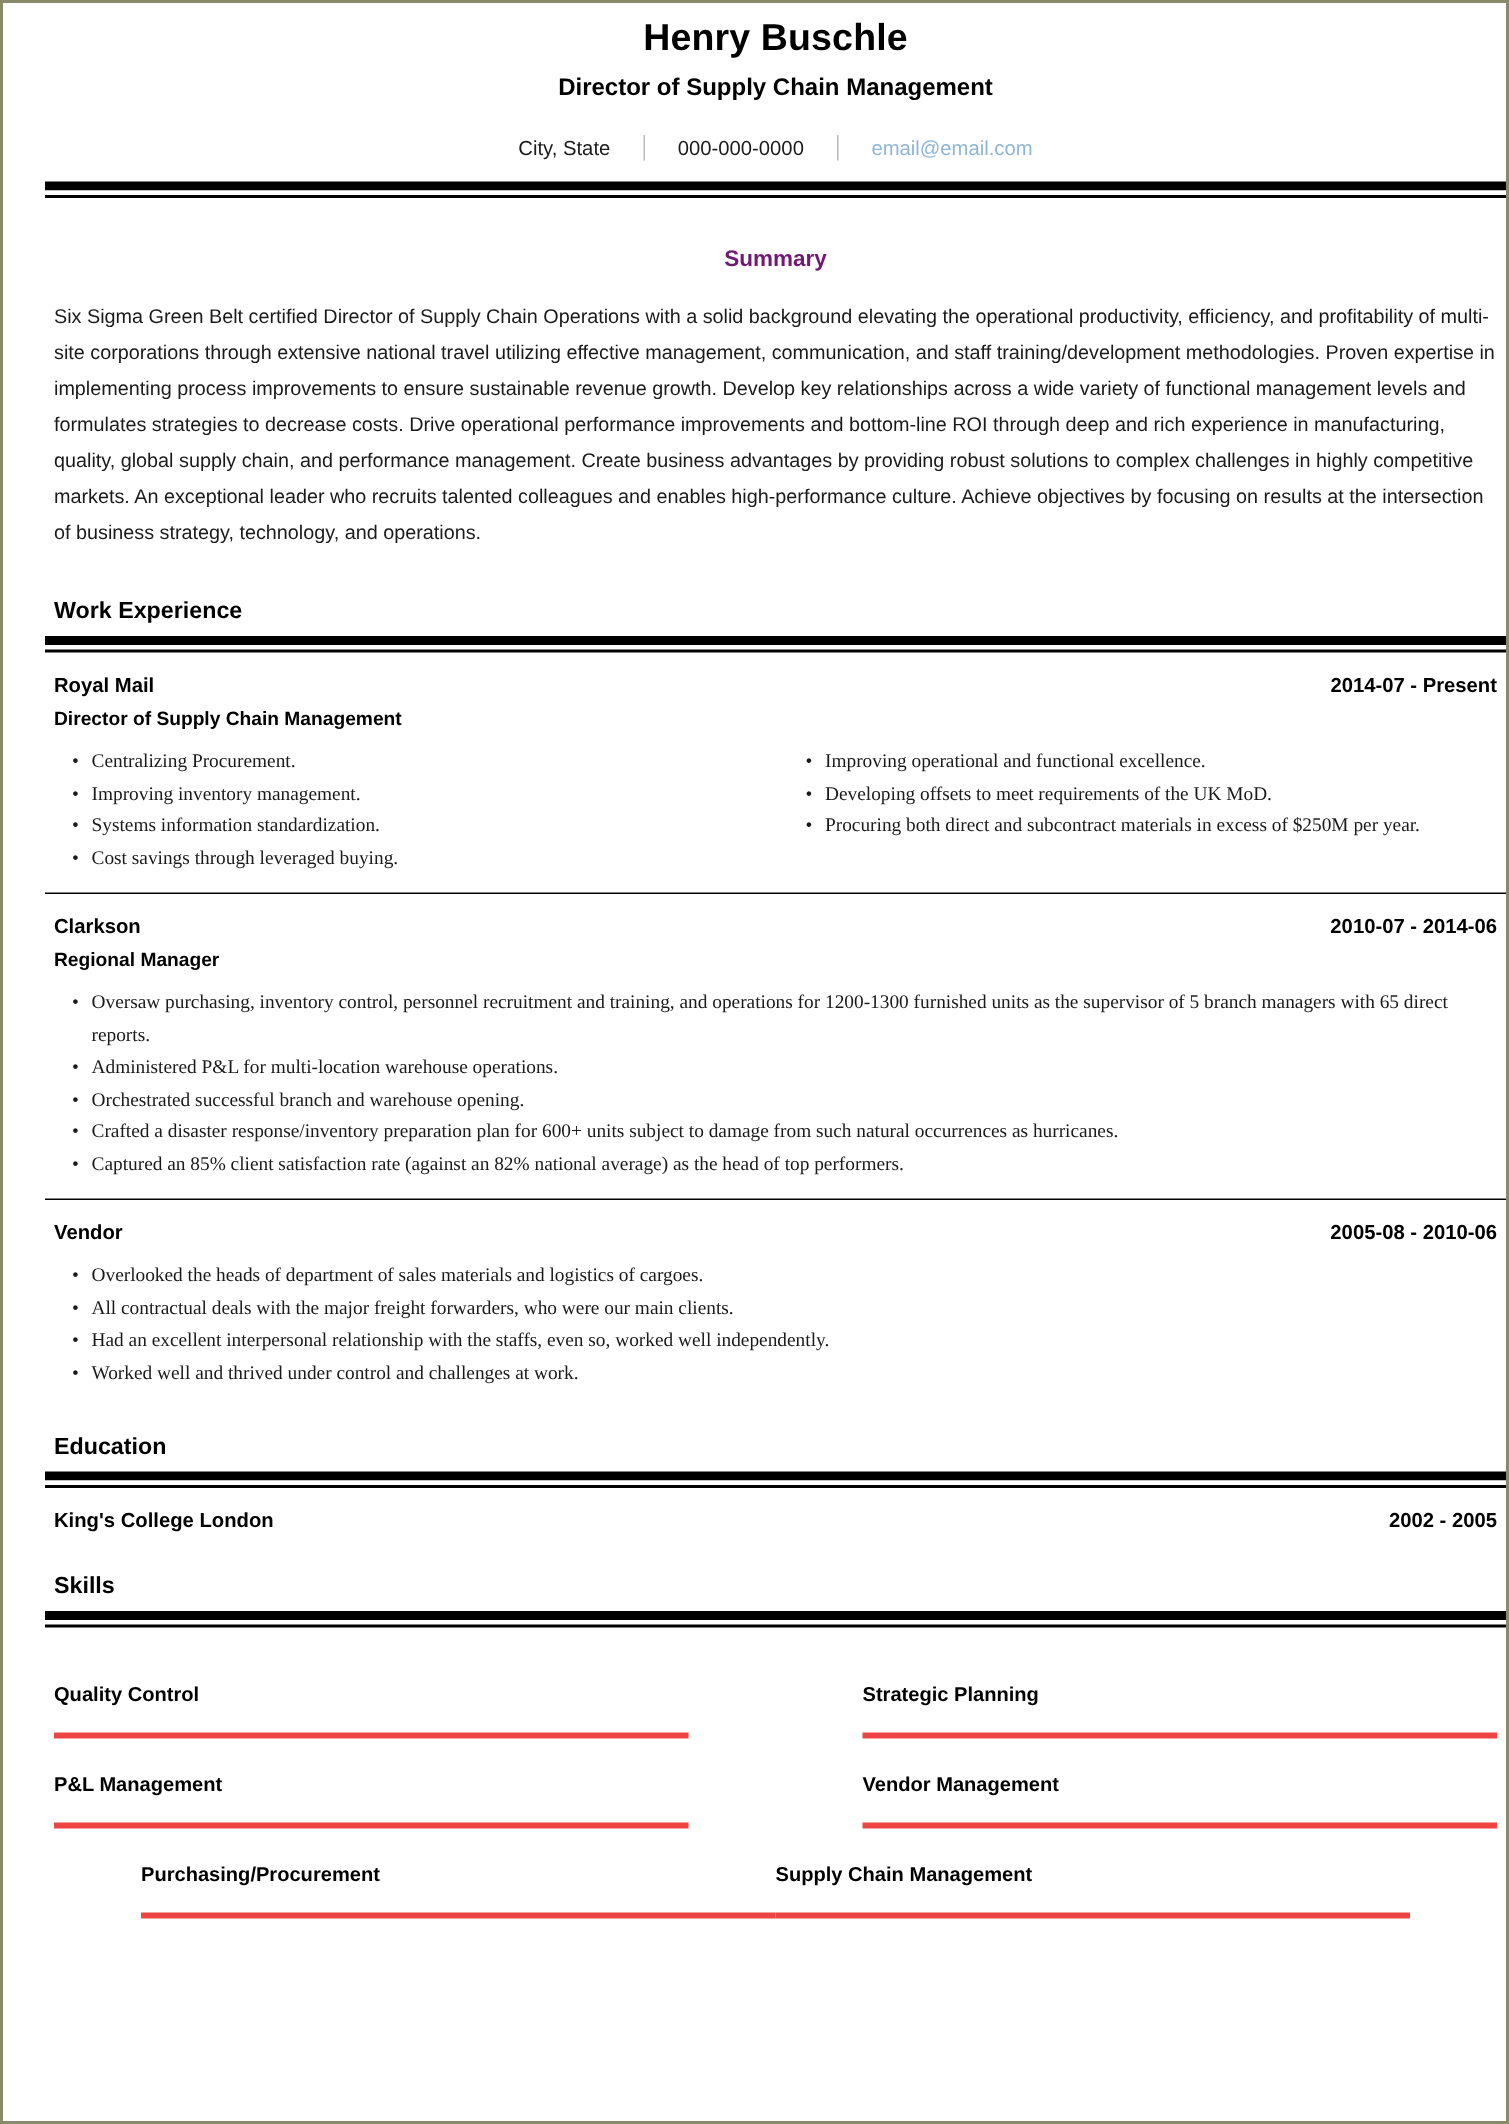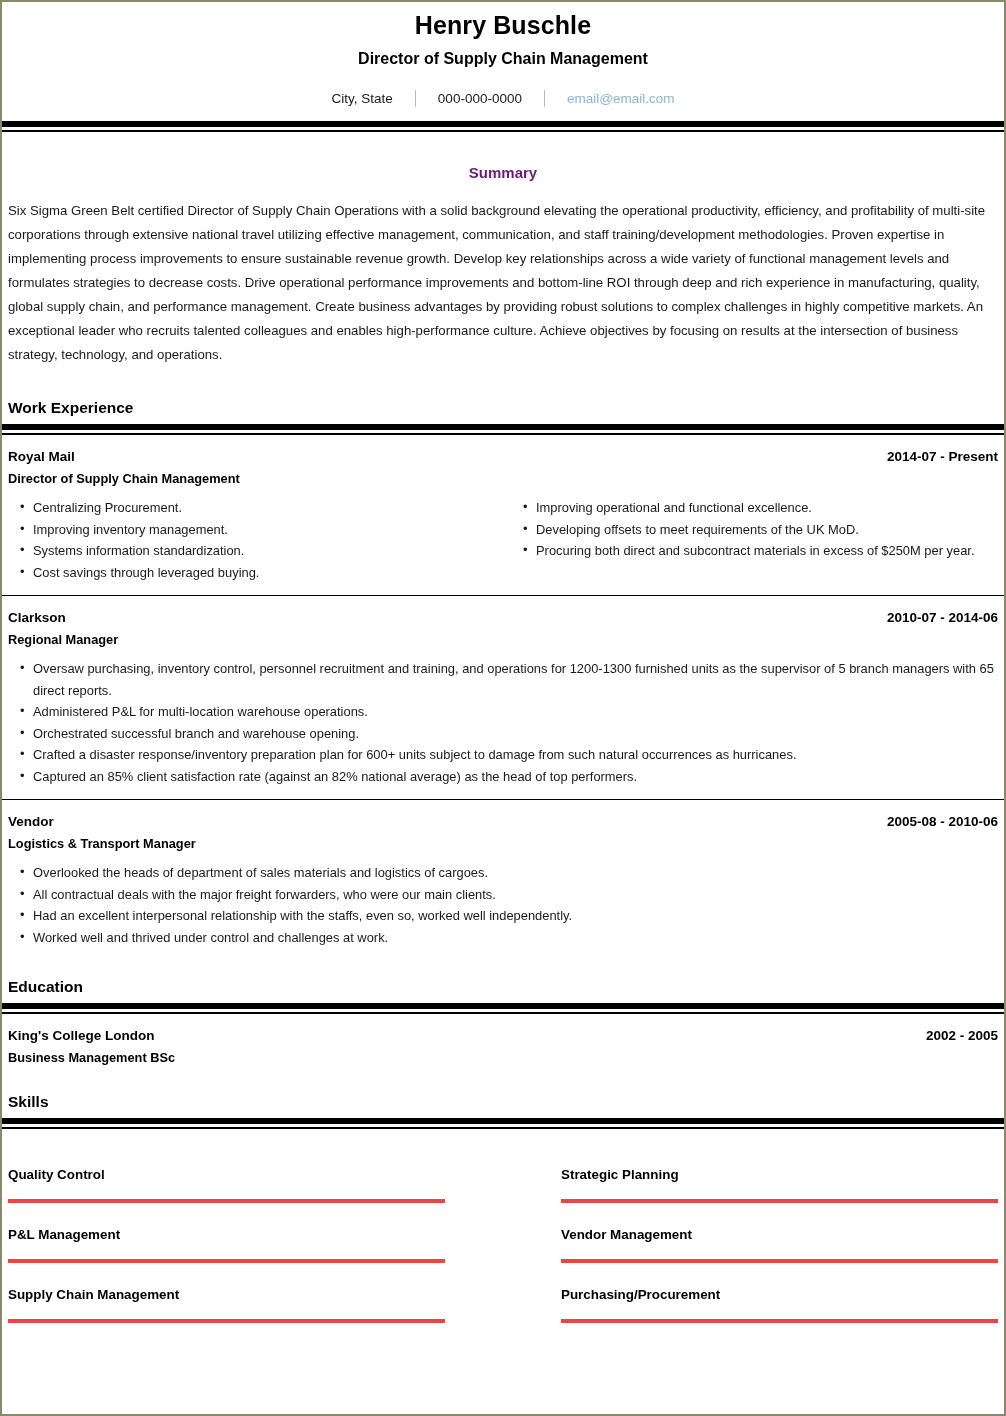--- a/index.html
+++ b/index.html
@@ -14,20 +14,21 @@
     height: 1416px;
     background: #ffffff;
     border: 2px solid #8a8a6a;
     position: relative;
     overflow: hidden;
   }
 
   .inner {
     padding: 0 6px;
     height: 100%;
+    margin-left: 28px;
   }
 
   
   .header {
     padding-top: 8px;
     padding-bottom: 14px;
     text-align: center;
   }
   .name {
     font-size: 25px;
@@ -137,20 +138,21 @@
     list-style: none;
     margin-top: 11px;
   }
   ul.bullets li {
     font-size: 12.9px;
     line-height: 21.5px;
     color: #1a1a1a;
     position: relative;
     padding-left: 25px;
     margin-bottom: 0px;
+    font-family: Liberation Serif, serif;
   }
   ul.bullets li::before {
     content: "\2022";
     position: absolute;
     left: 12px;
     top: -1px;
     font-size: 13px;
     color: #1a1a1a;
   }
 
@@ -261,21 +263,20 @@
         </ul>
       </div>
 
       <div class="rule-thin"></div>
 
       <div class="entry">
         <div class="entry-top">
           <span class="entry-org">Vendor</span>
           <span class="entry-dates">2005-08 - 2010-06</span>
         </div>
-        <div class="entry-role">Logistics &amp; Transport Manager</div>
         <ul class="bullets">
           <li>Overlooked the heads of department of sales materials and logistics of cargoes.</li>
           <li>All contractual deals with the major freight forwarders, who were our main clients.</li>
           <li>Had an excellent interpersonal relationship with the staffs, even so, worked well independently.</li>
           <li>Worked well and thrived under control and challenges at work.</li>
         </ul>
       </div>
     </div>
 
     <div>
@@ -283,21 +284,20 @@
       <div class="rule-heavy">
         <div class="bar-thick"></div>
           <div class="bar-gap"></div>
           <div class="bar-thin"></div>
       </div>
       <div class="entry">
         <div class="entry-top">
           <span class="entry-org">King's College London</span>
           <span class="entry-dates">2002 - 2005</span>
         </div>
-        <div class="entry-role">Business Management BSc</div>
       </div>
     </div>
 
     <div>
       <div class="section-heading" style="padding-top:16px;">Skills</div>
       <div class="rule-heavy">
         <div class="bar-thick"></div>
           <div class="bar-gap"></div>
           <div class="bar-thin"></div>
       </div>
@@ -307,23 +307,23 @@
         </div>
         <div class="skill-cell right">
           <div class="skill-inner"><span class="skill-name">Strategic Planning</span></div>
         </div>
         <div class="skill-cell left">
           <div class="skill-inner"><span class="skill-name">P&amp;L Management</span></div>
         </div>
         <div class="skill-cell right">
           <div class="skill-inner"><span class="skill-name">Vendor Management</span></div>
         </div>
+        <div class="skill-cell right">
+          <div class="skill-inner"><span class="skill-name">Purchasing/Procurement</span></div>
+        </div>
         <div class="skill-cell left">
           <div class="skill-inner"><span class="skill-name">Supply Chain Management</span></div>
         </div>
-        <div class="skill-cell right">
-          <div class="skill-inner"><span class="skill-name">Purchasing/Procurement</span></div>
-        </div>
       </div>
     </div>
 
   </div>
 </div>
 
 </body></html>

